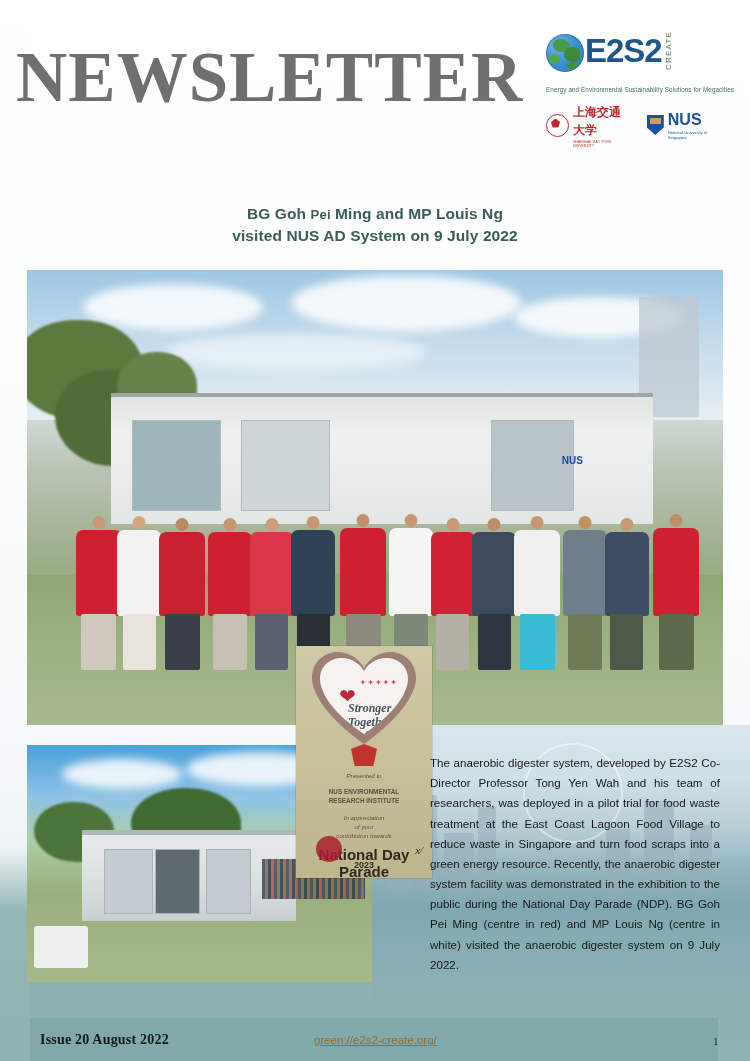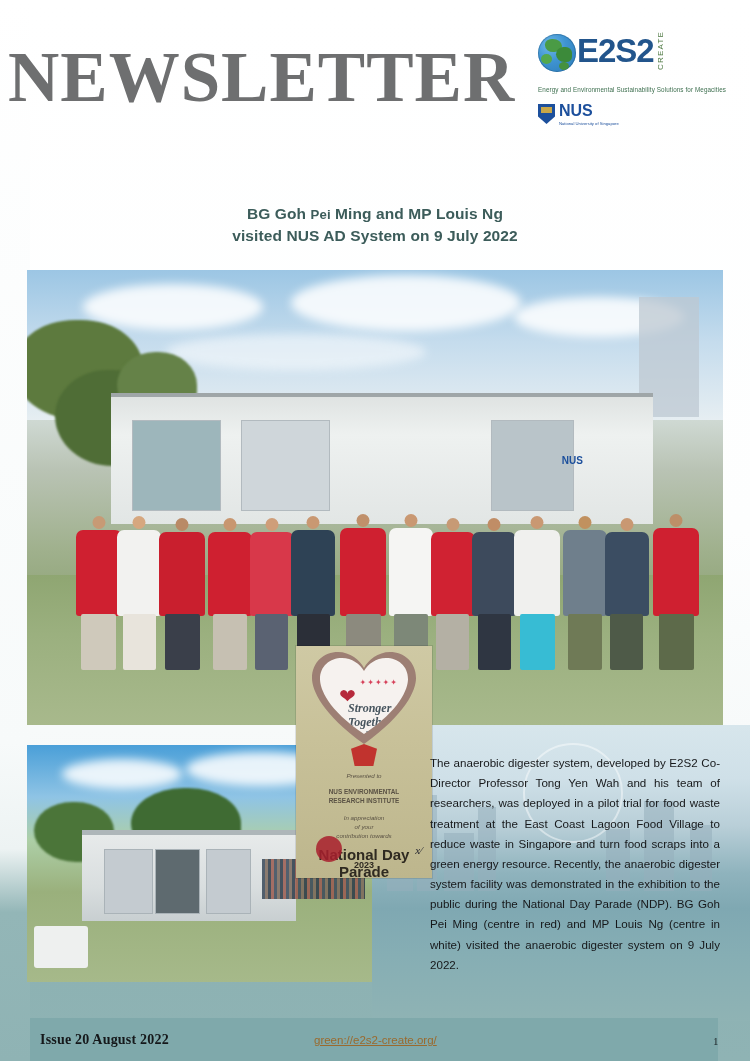--- a/index.html
+++ b/index.html
@@ -29,21 +29,21 @@
   }
 
   
   .left-wash {
     position: absolute; left: 0; top: 0; width: 30px; height: 1061px;
     background: linear-gradient(to bottom, #ffffff 0%, #f7fafa 70%, #edf3f3 80%, #93b6b7 86%, #8fb3b4 100%);
   }
 
   
   .masthead {
-    position: absolute; left: 0; top: 0; width: 672px; height: 190px; padding-left: 48px;
+    position: absolute; left: 8px; top: 0; width: 672px; height: 190px; padding-left: 48px;
   }
   .title-news {
     position: absolute; left: 8px; top: 42px;
     font-family: "Liberation Serif", serif;
     font-weight: bold;
     font-size: 71px;
     letter-spacing: 1px;
     color: #6e6f70;
     line-height: 1;
     white-space: nowrap;
@@ -311,20 +311,27 @@
             <span class="land l4"></span>
         </span>
         <span class="e2s2-word">E2S2</span>
         <span class="create-vert">CREATE</span>
       </div>
 
       <div class="tagline">Energy and Environmental Sustainability Solutions for Megacities</div>
 
       <div class="uni-row">
 
+        <div class="sjtu">
+          <span class="sjtu-seal"></span>
+          <span>
+            <span class="sjtu-cn">上海交通大学</span>
+            <span class="sjtu-en">SHANGHAI JIAO TONG UNIVERSITY</span>
+          </span>
+        </div>
 
         <div class="nus">
           <span class="nus-shield"></span>
           <span>
             <span class="nus-word">NUS</span>
             <span class="nus-sub">National University of Singapore</span>
           </span>
         </div>
 
       </div>

